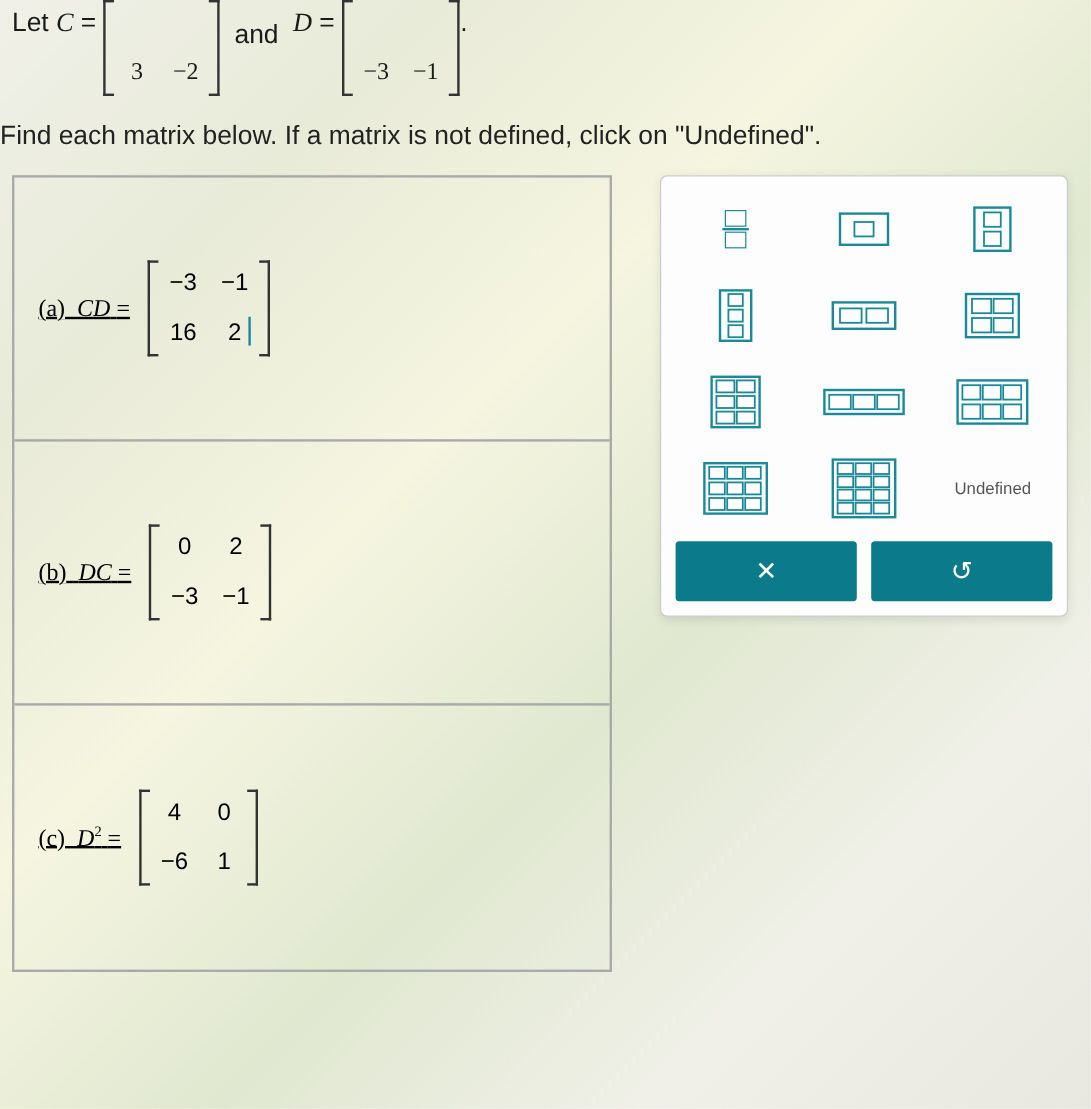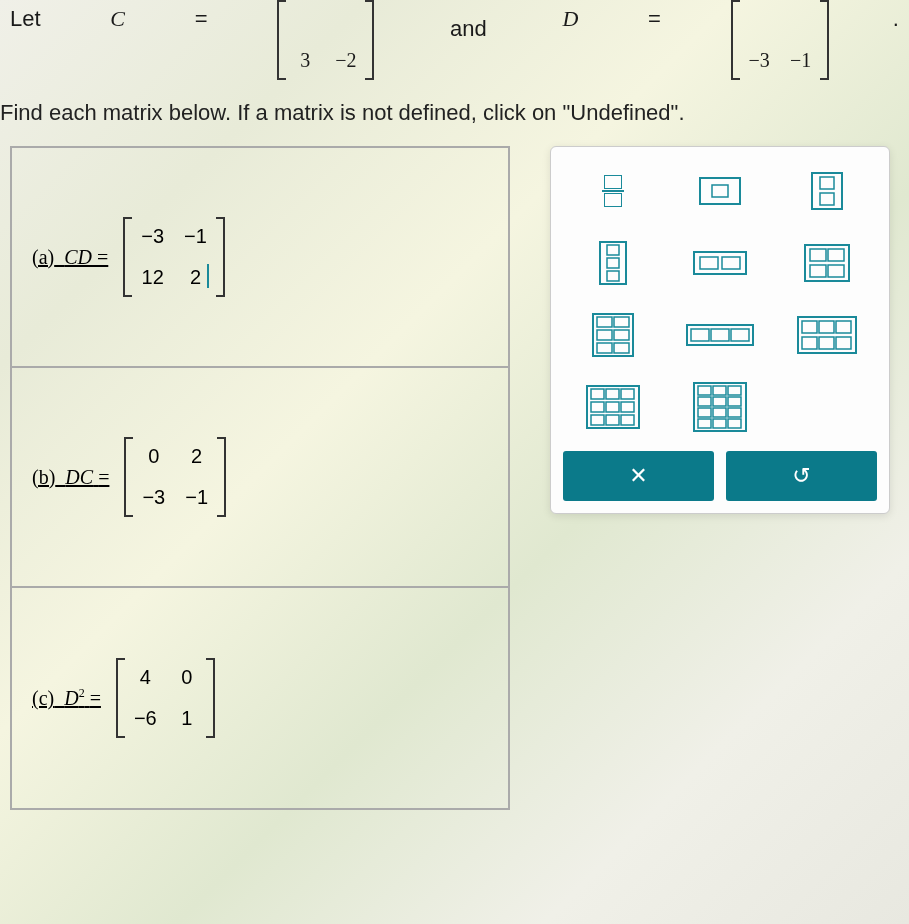--- a/index.html
+++ b/index.html
@@ -12,21 +12,20 @@
     height: 924px;
     position: relative;
     overflow: hidden;
   }
   .top-row {
     display: flex;
     align-items: flex-start;
     padding: 0 10px;
     font-size: 22px;
     color: #1a1a1a;
-    justify-content: space-between;
   }
   .italic { font-style: italic; font-family: 'Times New Roman', serif; }
   .matrix-bracket {
     display: inline-flex;
     align-items: stretch;
     font-family: 'Times New Roman', serif;
   }
   .bracket-left, .bracket-right {
     width: 8px;
     position: relative;
@@ -203,21 +202,21 @@
 
 <div class="main-area">
   <div class="answer-table">
 
     <div class="answer-cell">
       <span class="label"><span>(a)</span>&nbsp;&nbsp;<span class="italic">CD</span>&nbsp;<span>=</span></span>
       <span class="matrix-inner">
         <span class="bracket-left"></span>
         <span class="mcol">
           <span>−3</span>
-          <span>12</span>
+          <span>16</span>
         </span>
         <span class="mcol">
           <span>−1</span>
           <span class="cursor-mark">2</span>
         </span>
         <span class="bracket-right"></span>
       </span>
     </div>
 
     <div class="answer-cell">
@@ -353,20 +352,21 @@
             <rect x="21" y="16" width="13" height="9" fill="none" stroke="#1a8a9a" stroke-width="1.5"></rect>
             <rect x="36" y="16" width="13" height="9" fill="none" stroke="#1a8a9a" stroke-width="1.5"></rect>
           <rect x="6" y="27" width="13" height="9" fill="none" stroke="#1a8a9a" stroke-width="1.5"></rect>
             <rect x="21" y="27" width="13" height="9" fill="none" stroke="#1a8a9a" stroke-width="1.5"></rect>
             <rect x="36" y="27" width="13" height="9" fill="none" stroke="#1a8a9a" stroke-width="1.5"></rect>
           <rect x="6" y="38" width="13" height="9" fill="none" stroke="#1a8a9a" stroke-width="1.5"></rect>
             <rect x="21" y="38" width="13" height="9" fill="none" stroke="#1a8a9a" stroke-width="1.5"></rect>
             <rect x="36" y="38" width="13" height="9" fill="none" stroke="#1a8a9a" stroke-width="1.5"></rect>
         </svg>
       </div>
+      <div class="tool-btn undefined-text">Undefined</div>
     </div>
     <div class="action-row">
       <div class="action-btn">
         <span>✕</span>
       </div>
       <div class="action-btn">
         <span>↺</span>
       </div>
     </div>
   </div>

